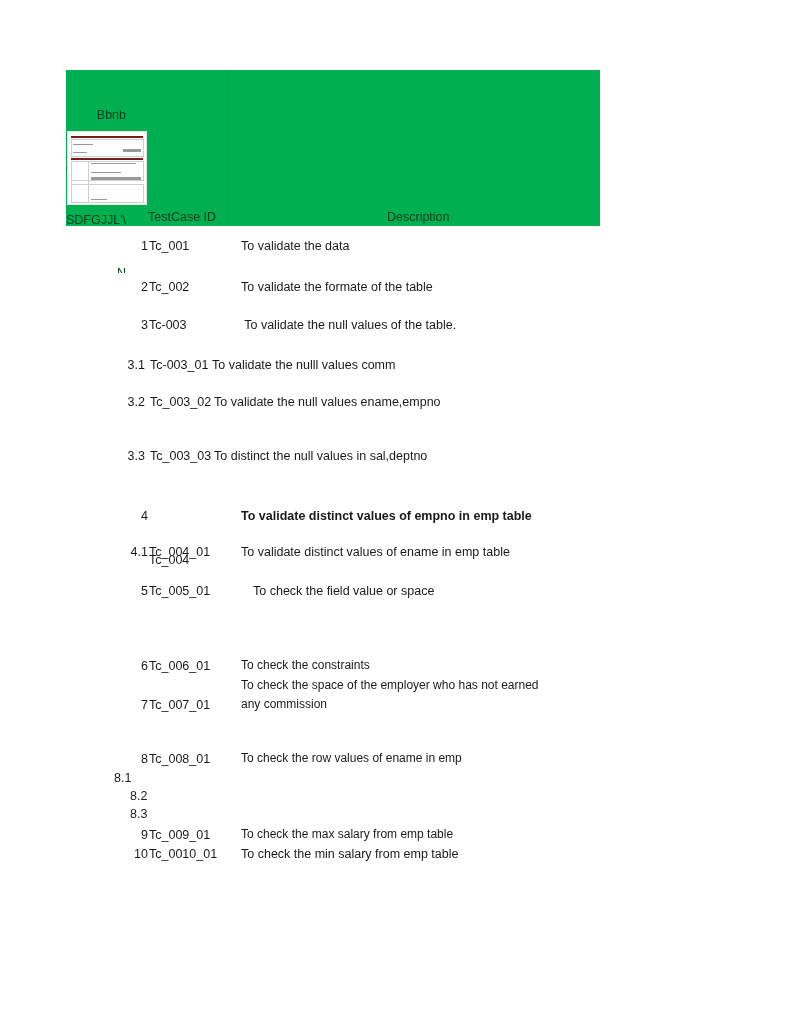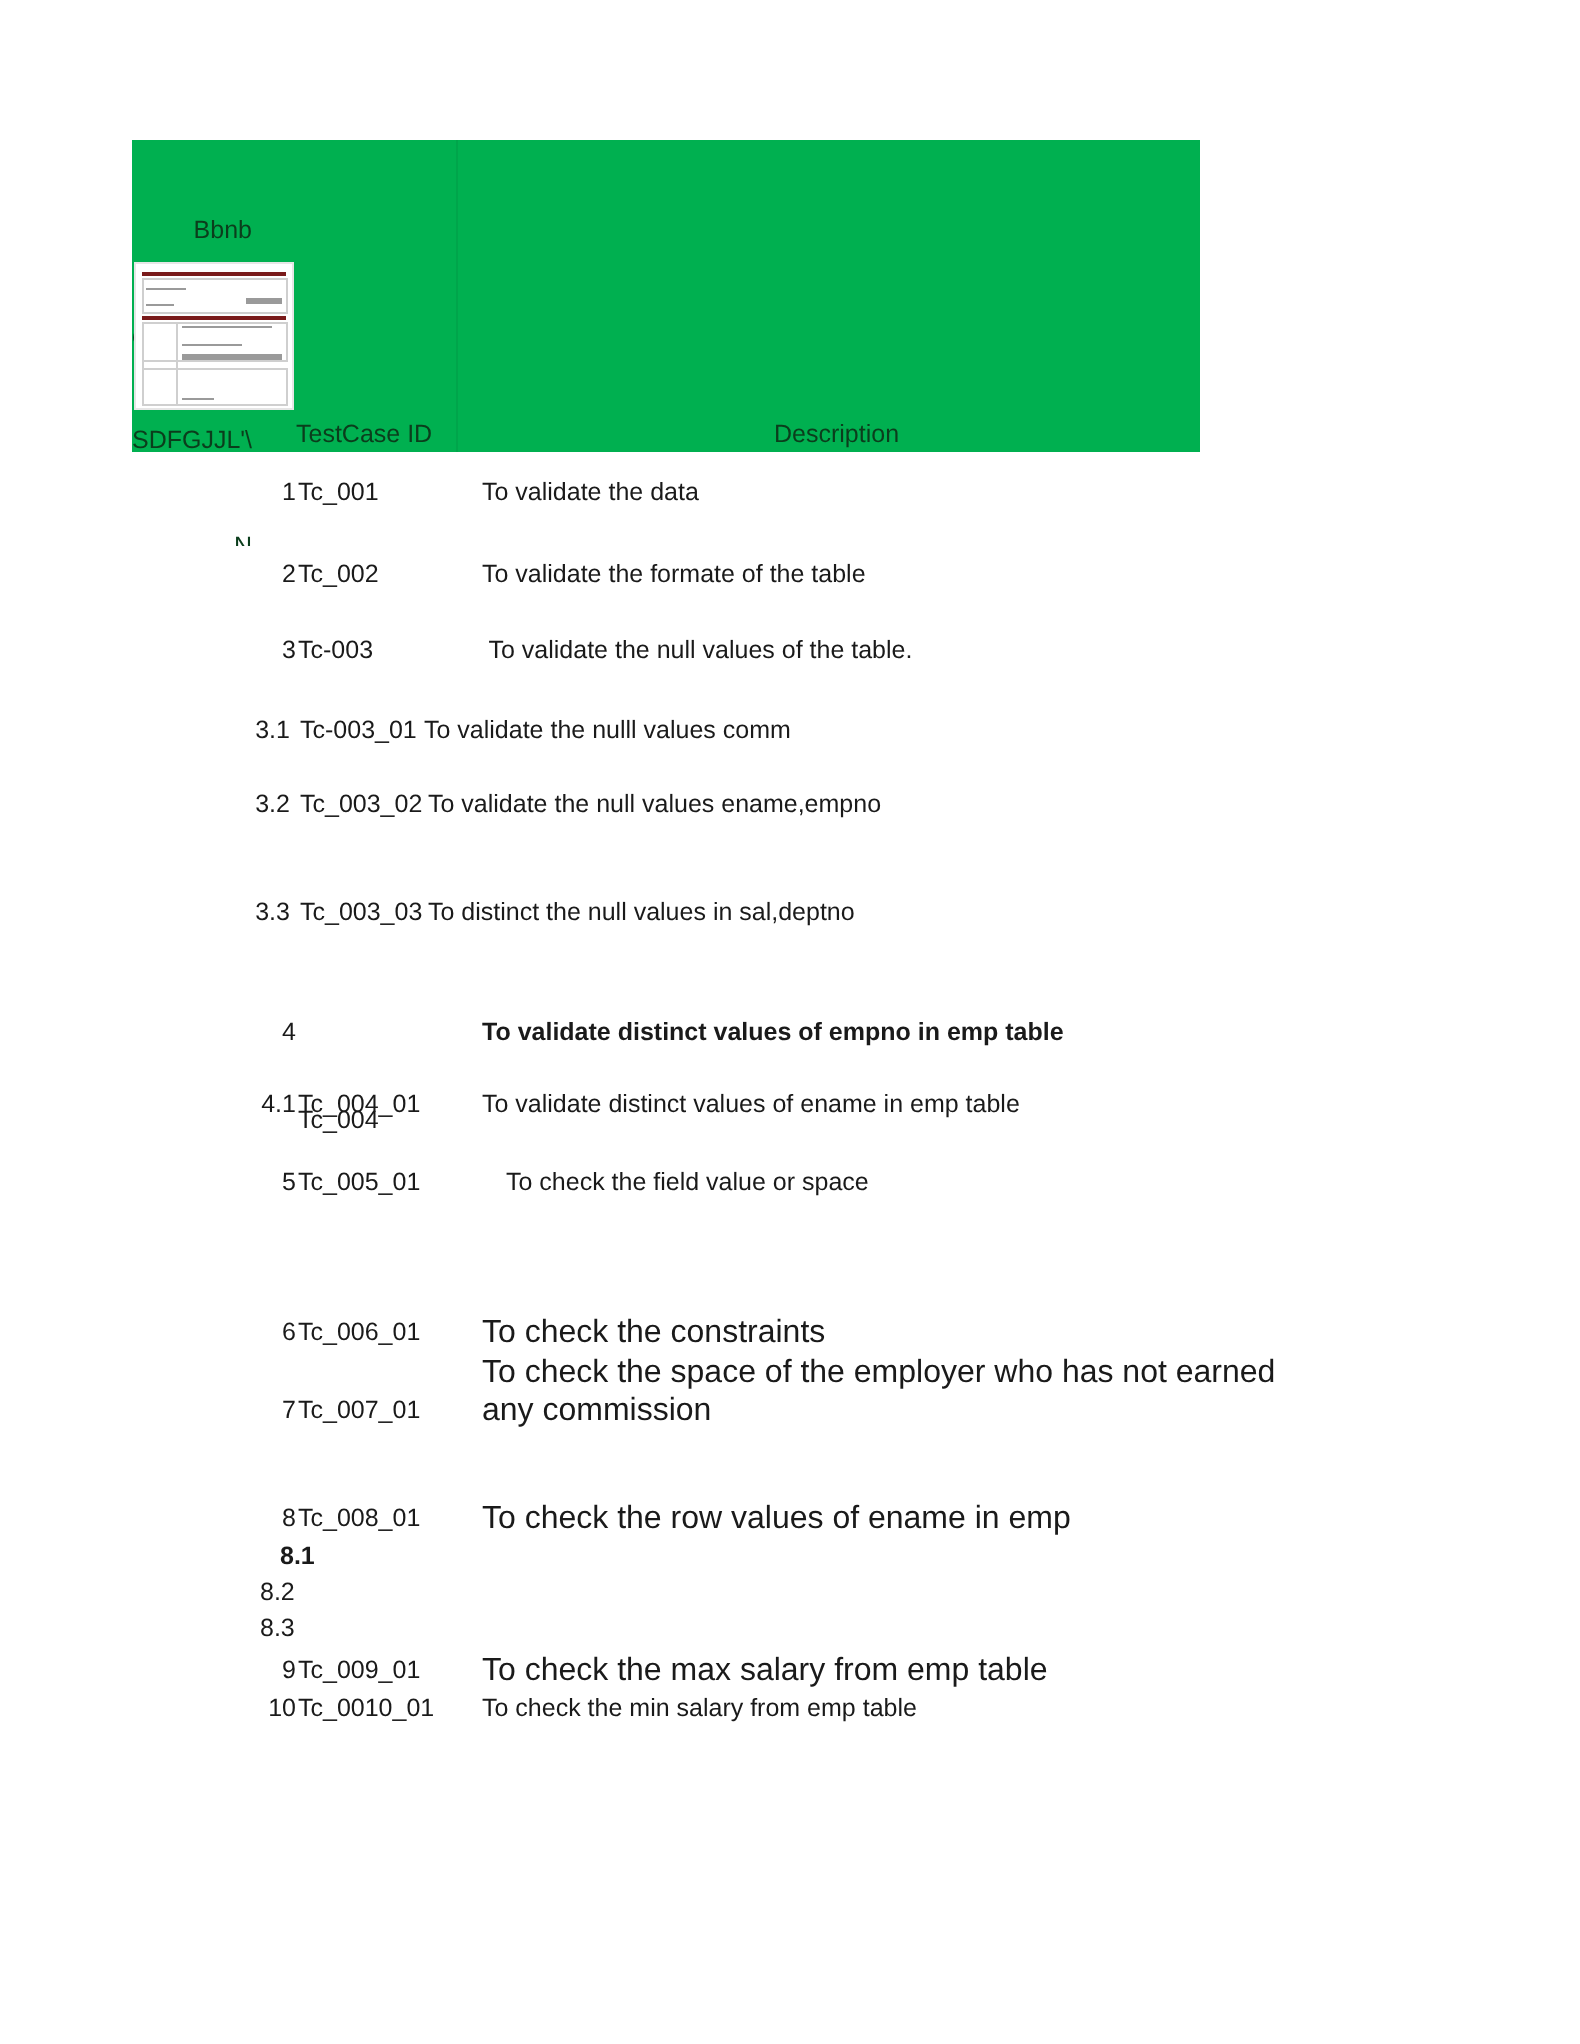--- a/index.html
+++ b/index.html
@@ -20,21 +20,21 @@
   .thumb { position: absolute; left: 1px; top: 61px; width: 80px; height: 74px; background: #fff;
            border: 1px solid #e6e6e6; box-sizing: border-box; }
   .thumb .bar { position: absolute; left: 3px; right: 3px; height: 2px; background: #7a1b1b; }
   .thumb .box { position: absolute; border: 1px solid #cfcfcf; box-sizing: border-box; }
   .thumb .txt { position: absolute; height: 1px; background: #9a9a9a; }
 
   .row { position: absolute; font-size: 12.5px; white-space: nowrap; }
   .num { position: absolute; text-align: right; }
   .tcid { position: absolute; }
   .desc { position: absolute; }
-  .big { font-size: 16px; }
+  .big { font-size: 12px; }
 </style>
 </head>
 <body>
 
 <div class="header-band">
   <div class="col-divider"></div>
 
   <div class="title-block">
     <div>Bbnb</div>
     <div>cxSnoSDA</div>
@@ -131,21 +131,21 @@
   <span class="desc big" style="left:241px; top:-1px;">any commission</span>
 </div>
 
 <div class="row" style="top:752px;">
   <span class="num" style="left:120px; width:28px;">8</span>
   <span class="tcid" style="left:149px;">Tc_008_01</span>
   <span class="desc big" style="left:241px; top:-1px;">To check the row values of ename in emp</span>
 </div>
 
 <div class="row" style="top:771px;">
-  <span class="num" style="left:140px;font-weight:bold;">8.1</span>
+  <span class="num" style="left:114px;">8.1</span>
 </div>
 <div class="row" style="top:789px;">
   <span class="num" style="left:130px;">8.2</span>
 </div>
 <div class="row" style="top:807px;">
   <span class="num" style="left:130px;">8.3</span>
 </div>
 
 <div class="row" style="top:828px;">
   <span class="num" style="left:120px; width:28px;">9</span>

